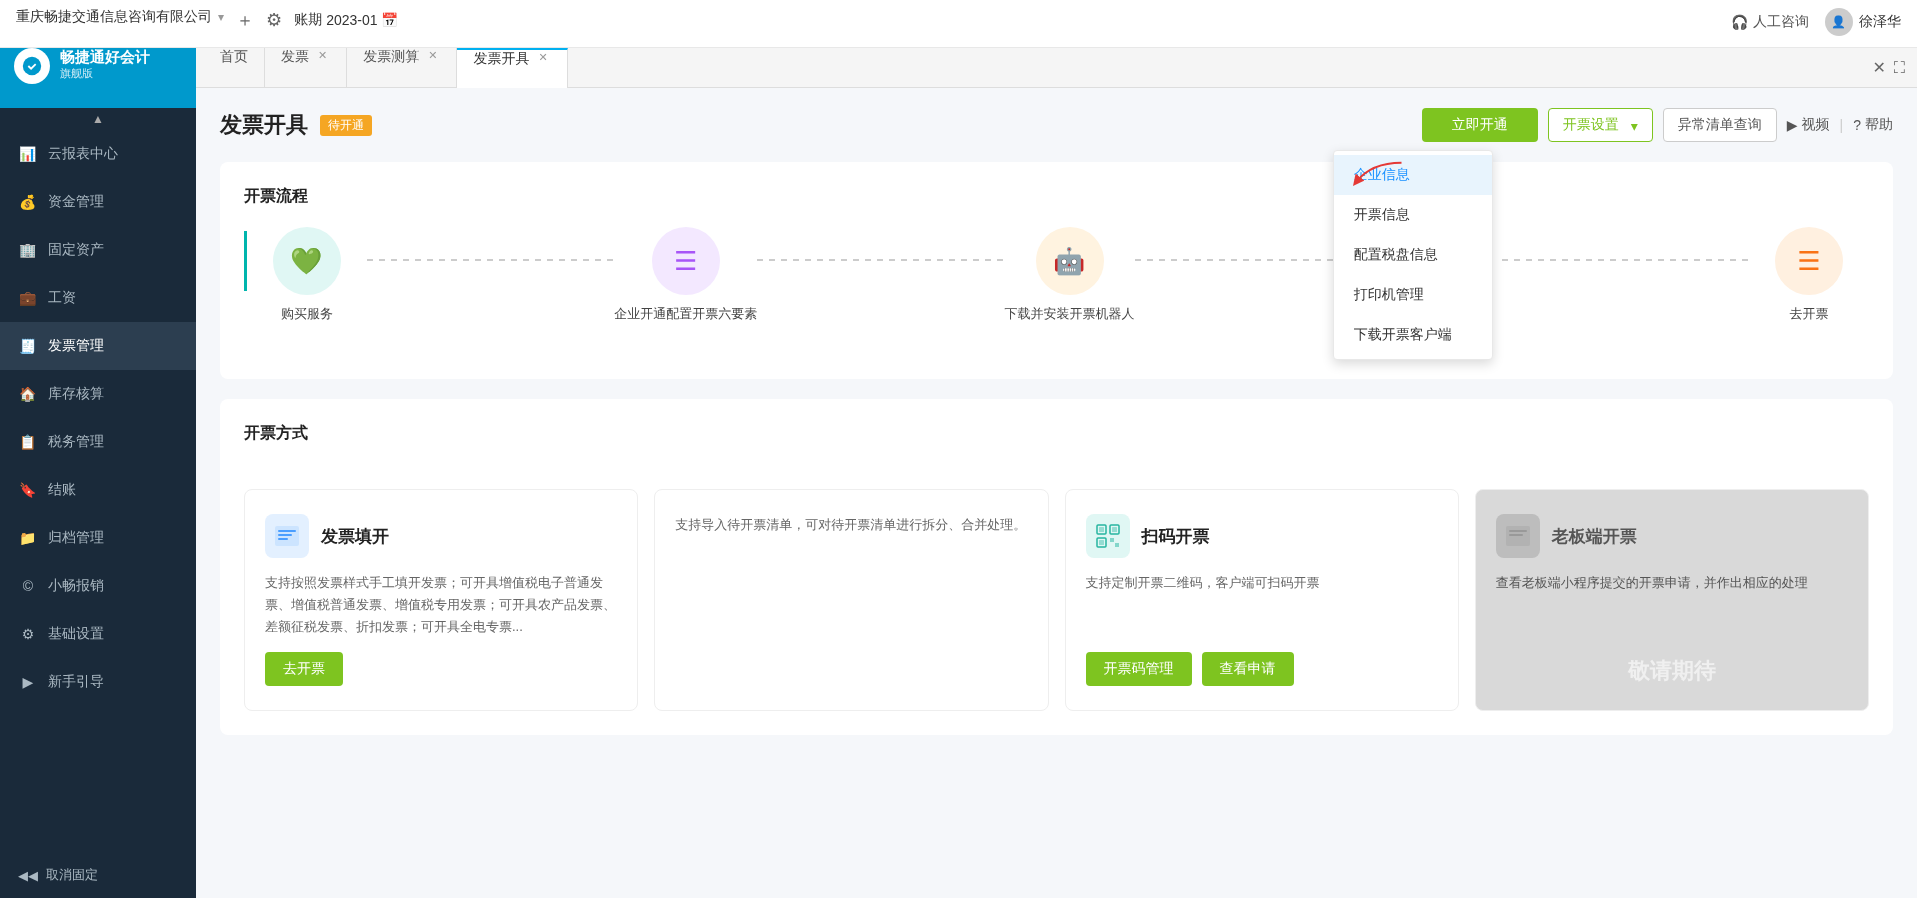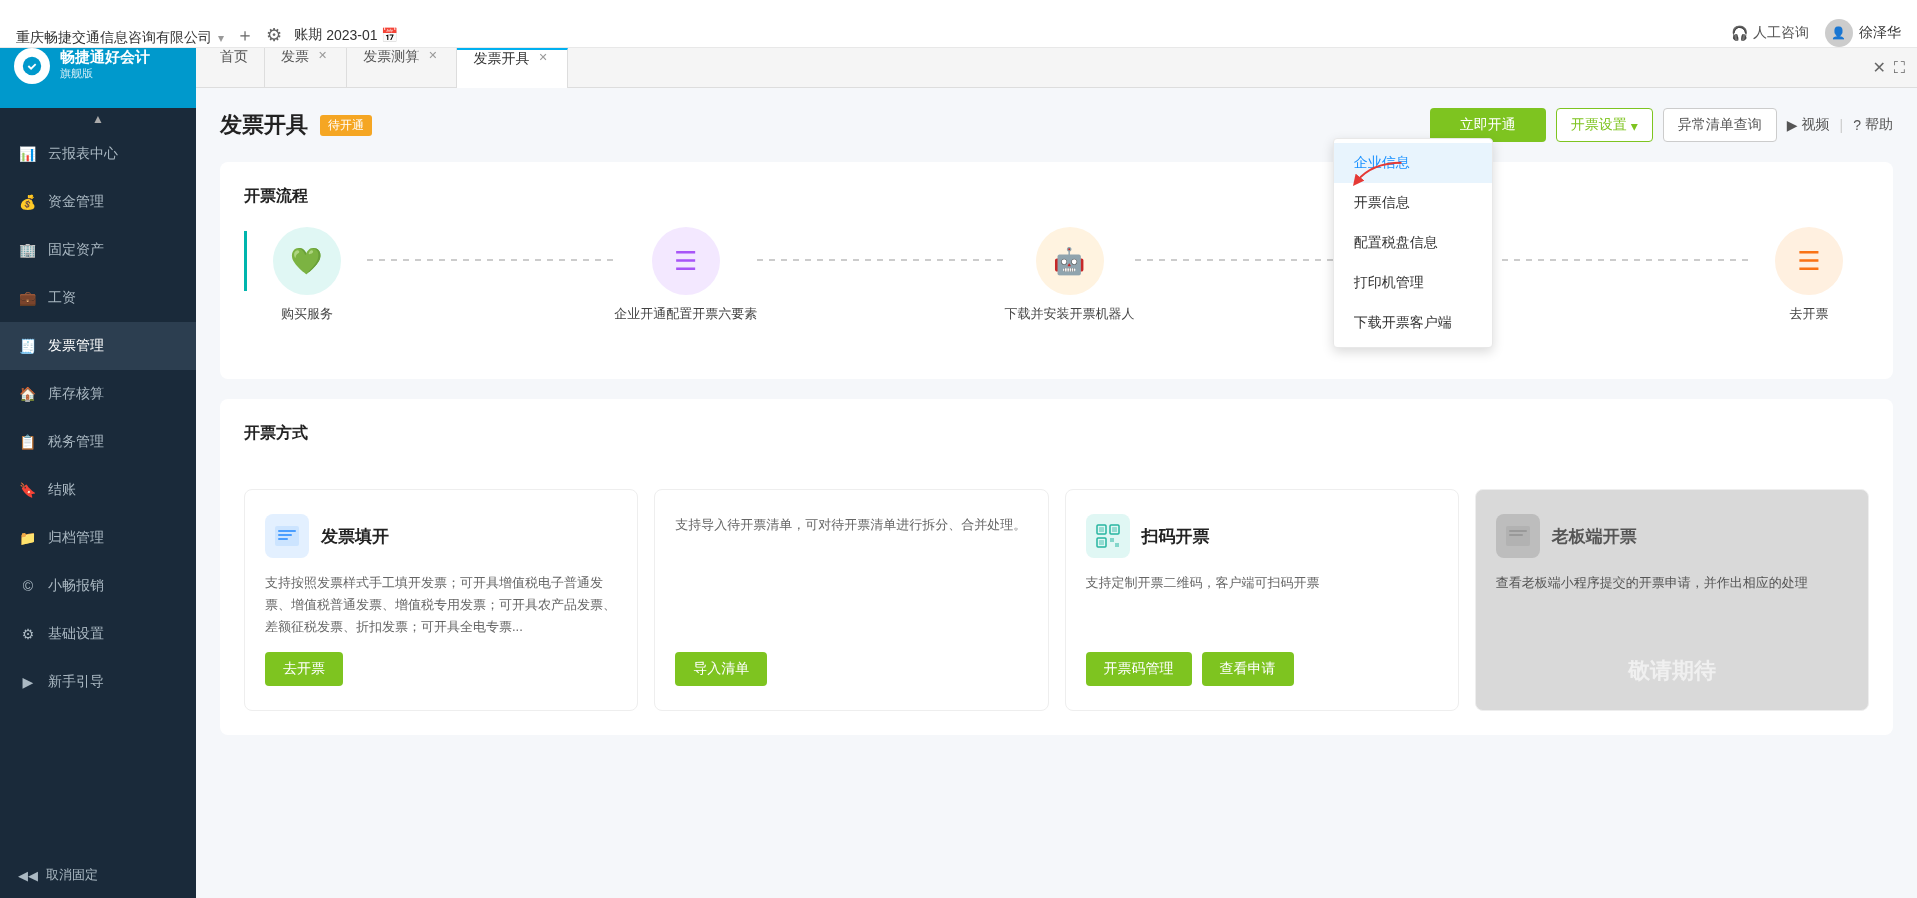--- a/index.html
+++ b/index.html
@@ -3,22 +3,22 @@
   <meta charset="utf-8">
   <style>
     * { box-sizing: border-box; margin: 0; padding: 0; }
     body { font-family: 'Microsoft YaHei', Arial, sans-serif; font-size: 14px; background: #f0f2f5; display: flex; flex-direction: column; height: 898px; overflow: hidden; }
 
     
     .top-bar {
       height: 48px;
       background: #fff;
       display: flex;
-      align-items: flex-end;
-      padding: 0 16px;
+      align-items: flex-start;
+      padding: 8px 16px;
       border-bottom: 1px solid #e8e8e8;
       z-index: 100;
     }
     .company-selector {
       display: flex;
       align-items: center;
       gap: 6px;
       color: #333;
       font-size: 14px;
       cursor: pointer;
@@ -113,28 +113,28 @@
 
     
     .page-content { flex: 1; overflow-y: auto; padding: 20px 24px; background: #f5f7fa; }
 
     
     .page-header { display: flex; align-items: center; margin-bottom: 20px; gap: 12px; }
     .page-title { font-size: 22px; font-weight: bold; color: #222; }
     .status-badge { background: #f5a623; color: #fff; font-size: 12px; padding: 2px 8px; border-radius: 3px; }
     .page-header-actions { margin-left: auto; display: flex; align-items: center; gap: 10px; position: relative; }
     .btn-primary { background: #7ec420; color: #fff; border: none; padding: 8px 30px; border-radius: 4px; font-size: 14px; cursor: pointer; font-weight: 500; }
-    .btn-outlined { background: #fff; color: #7ec420; border: 1px solid #7ec420; padding: 7px 14px; border-radius: 4px; font-size: 14px; cursor: pointer; display: flex; align-items: flex-end; gap: 4px; }
+    .btn-outlined { background: #fff; color: #7ec420; border: 1px solid #7ec420; padding: 7px 14px; border-radius: 4px; font-size: 14px; cursor: pointer; display: flex; align-items: flex-end; gap: 12px; }
     .btn-outlined-gray { background: #fff; color: #555; border: 1px solid #ccc; padding: 7px 14px; border-radius: 4px; font-size: 14px; cursor: pointer; }
     .btn-text { background: none; border: none; color: #555; font-size: 14px; cursor: pointer; display: flex; align-items: center; gap: 4px; }
 
     
     .dropdown-menu {
       position: absolute;
-      top: 30px;
+      top: 42px;
       right: 160px;
       background: #fff;
       border: 1px solid #e8e8e8;
       border-radius: 4px;
       box-shadow: 0 4px 12px rgba(0,0,0,0.15);
       z-index: 1000;
       min-width: 160px;
       padding: 4px 0;
     }
     .dropdown-item {
@@ -432,23 +432,20 @@
               <span class="card-title">发票填开</span>
             </div>
             <div class="card-desc">支持按照发票样式手工填开发票；可开具增值税电子普通发票、增值税普通发票、增值税专用发票；可开具农产品发票、差额征税发票、折扣发票；可开具全电专票...</div>
             <div class="card-actions">
               <button class="btn-green">去开票</button>
             </div>
           </div>
 
           <div class="method-card">
             <div class="card-desc">支持导入待开票清单，可对待开票清单进行拆分、合并处理。</div>
-            <div class="card-actions">
-              <button class="btn-green">导入清单</button>
-            </div>
           </div>
 
           <div class="method-card">
             <div class="card-header">
               <div class="card-icon" style="background:#e0f7f4;">
                 <svg width="28" height="28" viewBox="0 0 28 28" fill="none">
                   <rect x="3" y="3" width="9" height="9" rx="1" stroke="#26b5a0" stroke-width="1.5" fill="none"></rect>
                   <rect x="5" y="5" width="5" height="5" rx="0.5" fill="#26b5a0" opacity="0.4"></rect>
                   <rect x="16" y="3" width="9" height="9" rx="1" stroke="#26b5a0" stroke-width="1.5" fill="none"></rect>
                   <rect x="18" y="5" width="5" height="5" rx="0.5" fill="#26b5a0" opacity="0.4"></rect>

